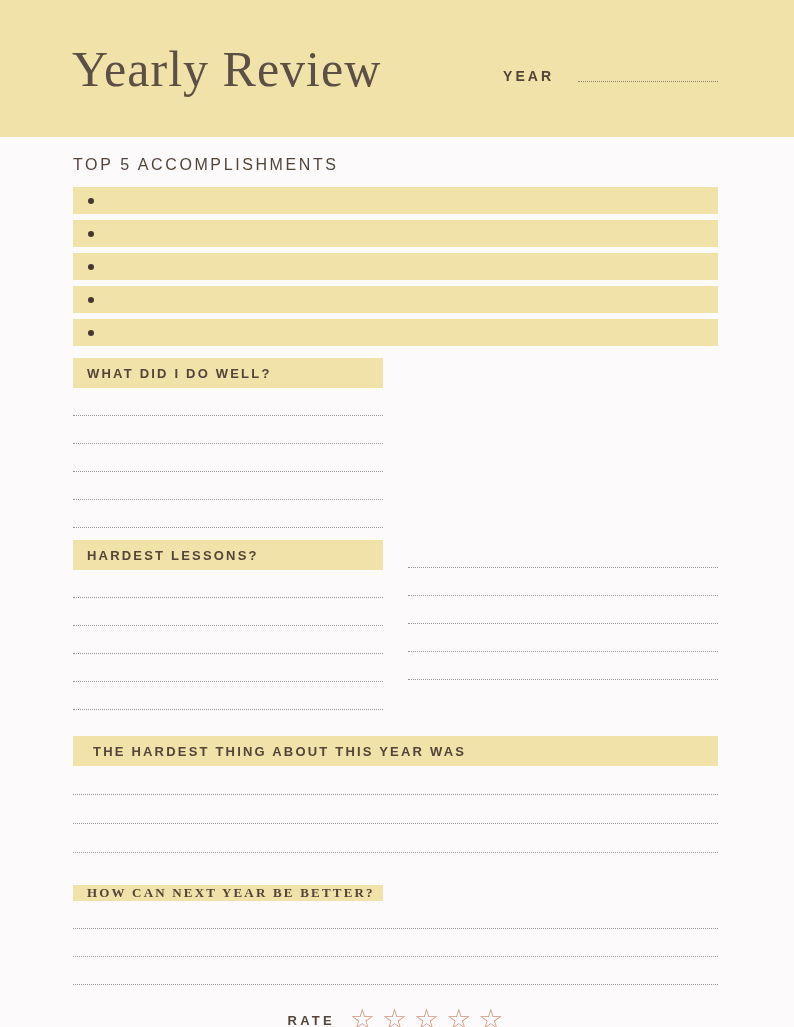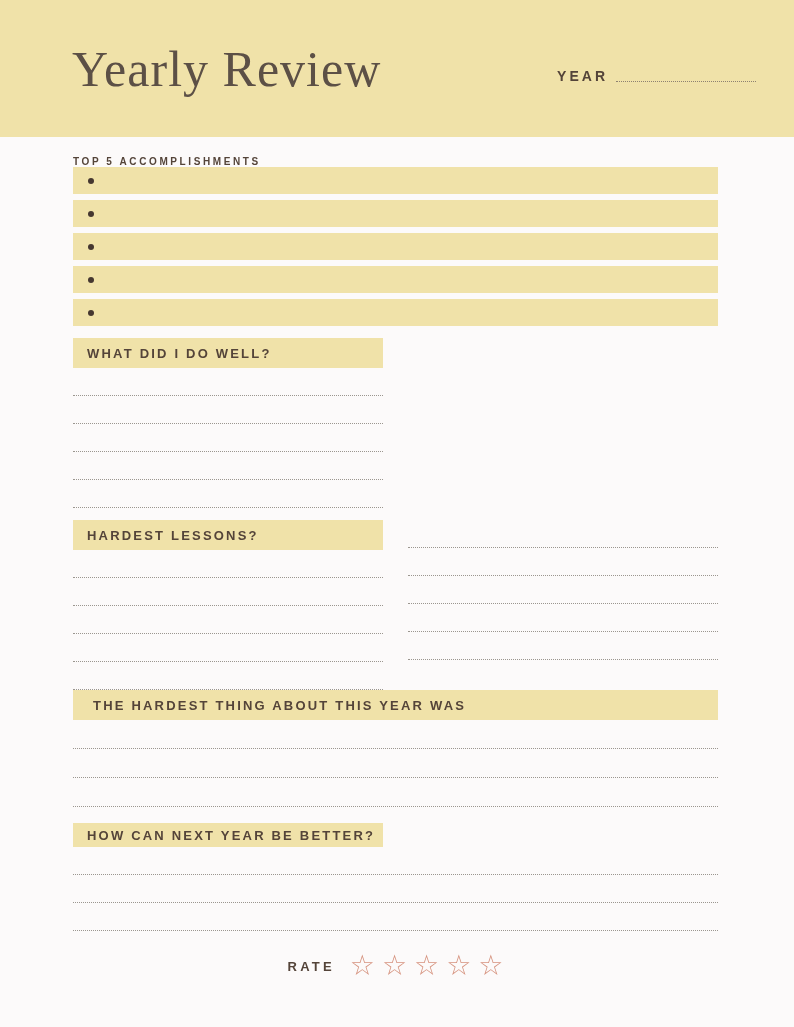--- a/index.html
+++ b/index.html
@@ -14,52 +14,52 @@
     overflow: hidden;
     box-sizing: border-box;
   }
   
   .band {
     height: 137px;
     background: var(--band-yellow, #F0E2A9);
     display: flex;
     align-items: center;
     justify-content: space-between;
-    padding: 0 38px 0 72px;
+    padding: 0 76px 0 72px;
     box-sizing: border-box;
   }
   .title {
     margin: 0;
     font-family: "Liberation Serif", serif;
     font-weight: 400;
     font-size: 50px;
     letter-spacing: 1px;
     color: var(--title-ink, #5C5046);
   }
-  .year-field { display: flex; align-items: flex-end; gap: 8px; margin-top: 14px; text-align: right; }
+  .year-field { display: flex; align-items: flex-end; gap: 24px; margin-top: 14px; text-align: right; }
   .year-label {
     font-size: 14px;
     font-weight: 700;
     letter-spacing: 3px;
     color: var(--ink, #544439);
     line-height: 1;
   }
   .year-line {
     display: inline-block;
     width: 140px;
     height: 2px;
     border-bottom: 1px dotted var(--year-line, #8D8171);
     margin-bottom: 1px;
   }
   
   .content { padding: 0 76px 0 73px; }
   .top5-heading {
-    margin: 19px 0 0;
-    font-size: 10px;
-    font-weight: 700;
+    margin: 19px 0 13px;
+    font-size: 16px;
+    font-weight: 400;
     letter-spacing: 2.6px;
     color: var(--ink, #544439);
   }
   .acc-list { display: flex; flex-direction: column; gap: 6px; }
   .acc-row {
     height: 27px;
     background: var(--band-yellow, #F0E2A9);
     display: flex;
     align-items: center;
     padding-left: 15px;
@@ -78,22 +78,22 @@
     align-items: center;
     padding-left: 14px;
     box-sizing: border-box;
     font-size: 13px;
     font-weight: 700;
     letter-spacing: 2.2px;
     color: var(--ink, #544439);
   }
   .writing-line { height: 27px; border-bottom: 1px dotted var(--line-gray, #9B968F); }
   .writing-line-lg { height: 28px; border-bottom: 1px dotted var(--line-gray, #9B968F); }
-  .full-header { margin-top: 0; padding-left: 20px; }
-  .half-header { width: 310px; height: 24px; margin-top: 16px; }
+  .full-header { margin-top: 26px; padding-left: 20px; }
+  .half-header { width: 310px; height: 16px; margin-top: 32px; font-family: Liberation Serif, serif; }
   
   .rate-row {
     display: flex;
     align-items: center;
     justify-content: center;
     gap: 15px;
     margin-top: 21px;
   }
   .rate-label {
     font-size: 13px;

